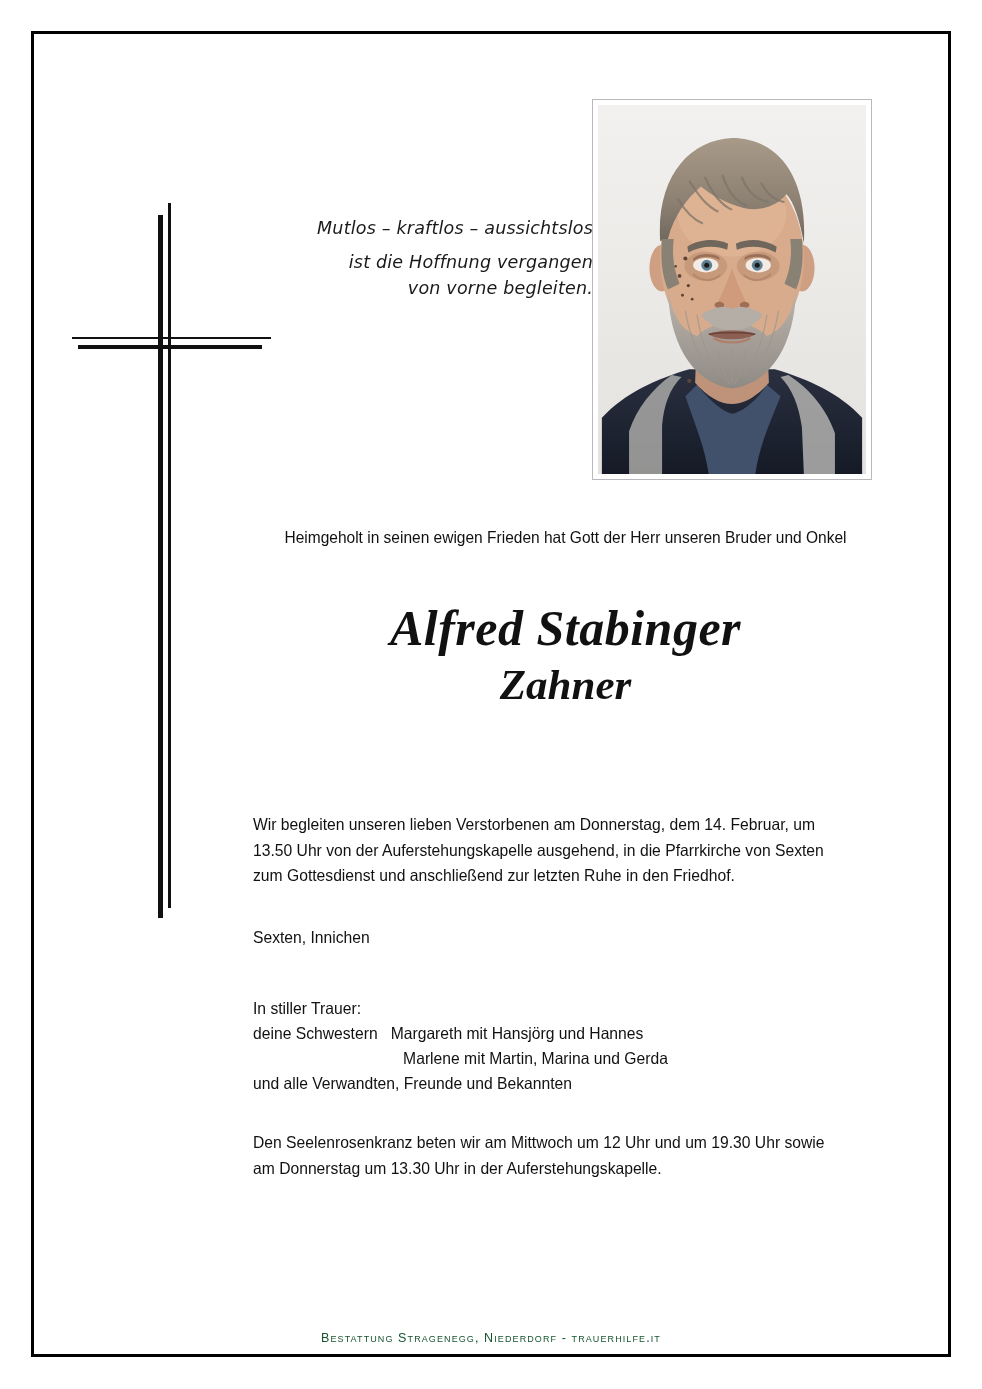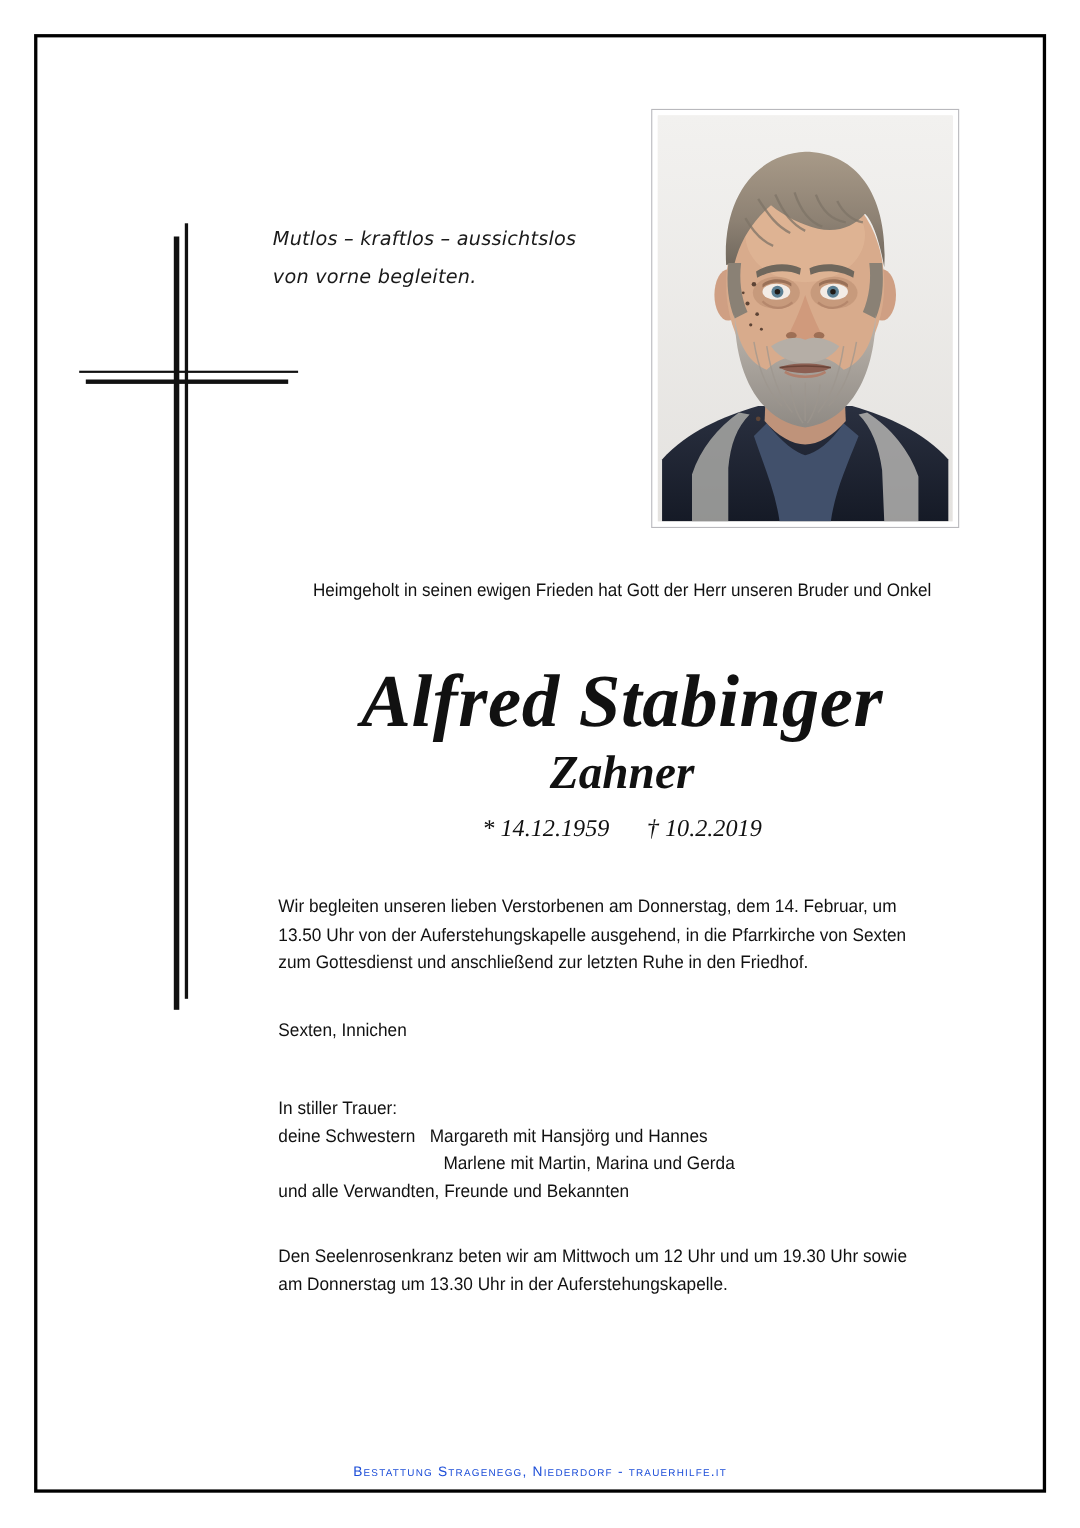--- a/index.html
+++ b/index.html
@@ -60,23 +60,23 @@
   
   #cross-h-thick {
     left: 18px;  top: 150px;
     width: 184px; height: 4px;
   }
 
   
   #verse {
     position: absolute;
     left: 248px;
-    top: 208px;
+    top: 218px;
     width: 345px;
-    text-align: left;
+    text-align: right;
     font-family: "DejaVu Sans", sans-serif;
     font-style: italic;
     font-size: 17.5px;
     color: #1a1a1a;
     letter-spacing: 0.2px;
   }
   #verse .v-line { display: block; white-space: nowrap; }
   #verse .v-line.first { margin-bottom: 14px; }
   #verse .v-line.rest { margin-bottom: 6px; }
 
@@ -117,21 +117,21 @@
     transform: scaleX(0.94);
     transform-origin: 50% 50%;
   }
 
   #name-block {
     top: 602px;
     text-align: center;
     font-family: "Liberation Serif", serif;
   }
   #deceased-name {
-    font-size: 68px;
+    font-size: 50px;
     font-weight: bold;
     font-style: italic;
     letter-spacing: 0.5px;
     line-height: 1.05;
   }
   #deceased-role {
     font-size: 43px;
     font-weight: bold;
     font-style: italic;
     margin-top: 6px;
@@ -190,40 +190,41 @@
   
   #footer {
     position: absolute;
     left: 31px;
     top: 1331px;
     width: 920px;
     text-align: center;
     font-size: 12.5px;
     font-variant: small-caps;
     letter-spacing: 1.1px;
-    color: #1d4ed8;
+    color: #14532d;
     white-space: nowrap;
   }
 </style>
 </head>
 <body>
 
 <div id="page">
 
   <div id="card-border"></div>
 
   <div id="cross">
     <div class="cross-line" id="cross-v-thick"></div>
     <div class="cross-line" id="cross-v-thin"></div>
     <div class="cross-line" id="cross-h-thin"></div>
     <div class="cross-line" id="cross-h-thick"></div>
   </div>
 
   <div id="verse">
     <span class="v-line first">Mutlos – kraftlos – aussichtslos</span>
+    <span class="v-line rest">ist die Hoffnung vergangen</span>
     <span class="v-line rest">von vorne begleiten.</span>
   </div>
 
   <div id="photo-frame">
     <div id="photo">
       <svg viewBox="0 0 280 380" preserveAspectRatio="xMidYMid slice">
         <defs>
           <linearGradient id="bgGrad" x1="0" y1="0" x2="0" y2="1">
             <stop offset="0%" stop-color="#f2f1ef"></stop>
             <stop offset="100%" stop-color="#e4e2df"></stop>
@@ -343,23 +344,20 @@
     </div>
   </div>
 
   <div class="col" id="intro-line">Heimgeholt in seinen ewigen Frieden hat Gott der Herr unseren Bruder und Onkel</div>
 
   <div class="col" id="name-block">
     <div id="deceased-name">Alfred Stabinger</div>
     <div id="deceased-role">Zahner</div>
   </div>
 
-  <div class="col" id="dates-row">
-    <span class="date-birth"><span>*</span>&nbsp;<span>14.12.1959</span></span><span class="date-death"><span>†</span>&nbsp;<span>10.2.2019</span></span>
-  </div>
 
   <div class="col" id="funeral-paragraph">
     <div>Wir begleiten unseren lieben Verstorbenen am Donnerstag, dem 14. Februar, um</div>
     <div>13.50 Uhr von der Auferstehungskapelle ausgehend, in die Pfarrkirche von Sexten</div>
     <div class="last-line">zum Gottesdienst und anschließend zur letzten Ruhe in den Friedhof.</div>
   </div>
 
   <div class="col" id="place-line">Sexten, Innichen</div>
 
   <div class="col" id="mourners">

